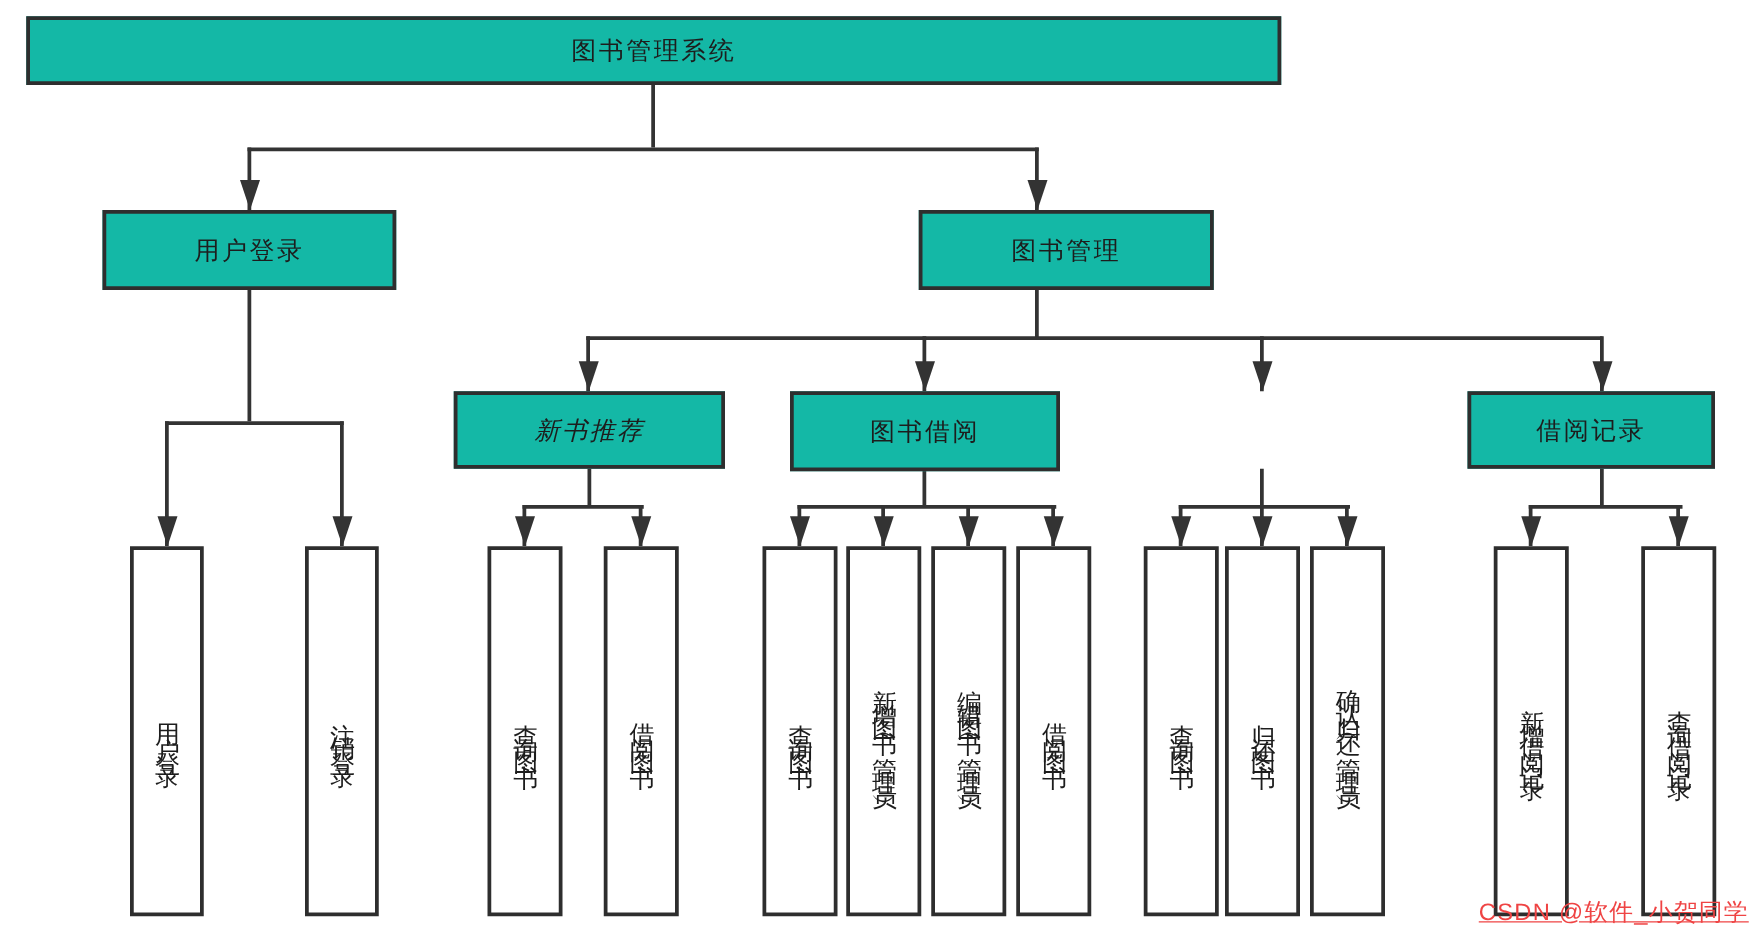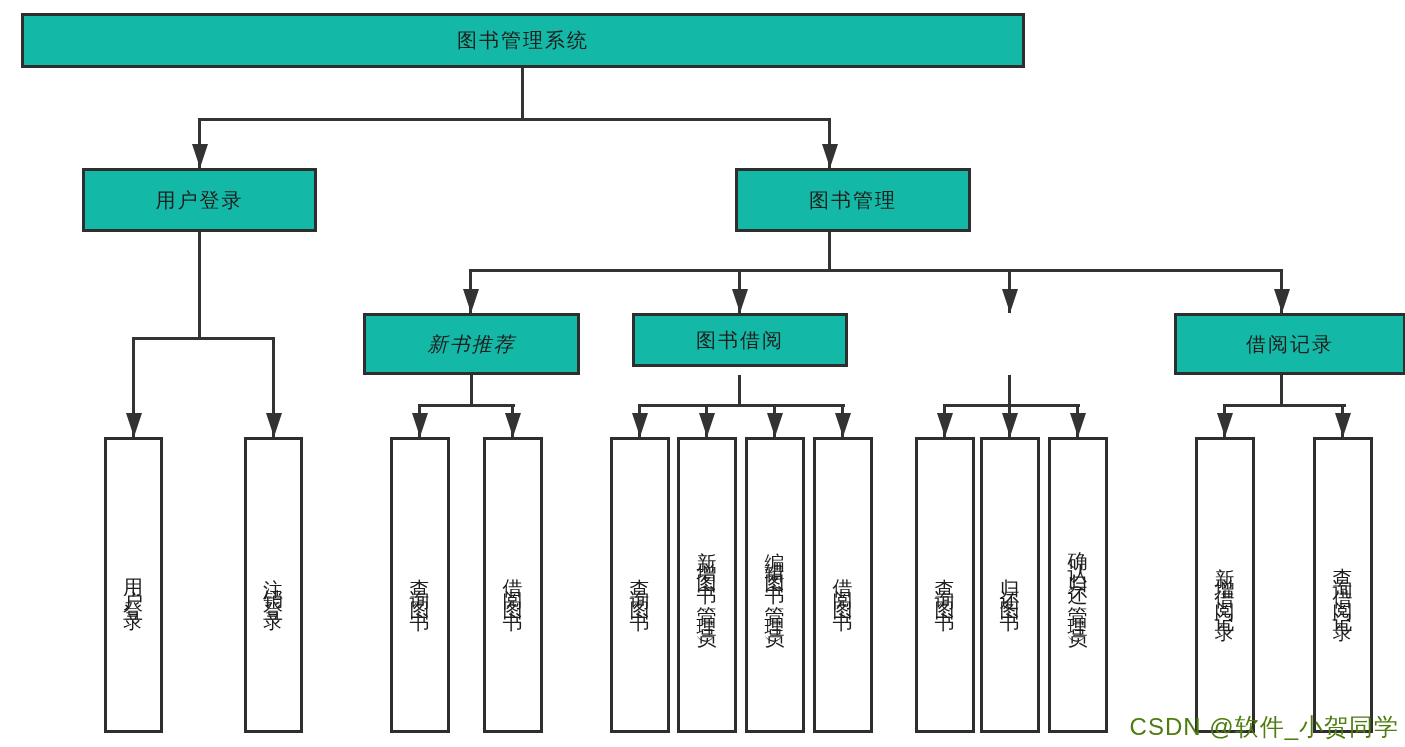--- a/index.html
+++ b/index.html
@@ -70,24 +70,25 @@
     writing-mode: vertical-rl;
     text-orientation: mixed;
     letter-spacing: 11px;
     line-height: 1;
     white-space: nowrap;
   }
   .watermark {
     position: absolute;
     right: 6px;
     bottom: 4px;
-    font-size: 24px;
+    font-size: 19px;
     letter-spacing: 1px;
-    color: #4d7c0f;
+    color: #ef4444;
     z-index: 10;
+    text-decoration: underline;
   }
 </style>
 </head>
 <body>
 
 <div class="stage">
 
   <div class="vline" style="left:521px; top:68px;  height:50px;"></div>
   <div class="hline" style="left:198px; top:118px; width:633px;"></div>
   <div class="varrow" style="left:198px; top:118px; height:50px;"></div>
@@ -135,24 +136,24 @@
   <div class="node" style="left:82px; top:168px; width:235px; height:64px;">
     <span>用户登录</span>
   </div>
   <div class="node" style="left:711px; top:168px; width:236px; height:64px;margin-left:24px;">
     <span>图书管理</span>
   </div>
 
   <div class="node" style="left:363px; top:313px; width:217px; height:62px;font-style:italic;">
     <span>新书推荐</span>
   </div>
-  <div class="node" style="left:632px; top:313px; width:216px; height:54px;">
+  <div class="node" style="left:632px; top:313px; width:216px; height:64px;">
     <span>图书借阅</span>
   </div>
-  <div class="node" style="left:1174px; top:313px; width:232px; height:62px;">
+  <div class="node" style="left:1174px; top:313px; width:198px; height:62px;">
     <span>借阅记录</span>
   </div>
 
   <div class="leaf" style="left:104px; width:59px;">
     <span class="vtext">用户登录</span>
   </div>
   <div class="leaf" style="left:244px; width:59px;">
     <span class="vtext">注销登录</span>
   </div>
 

